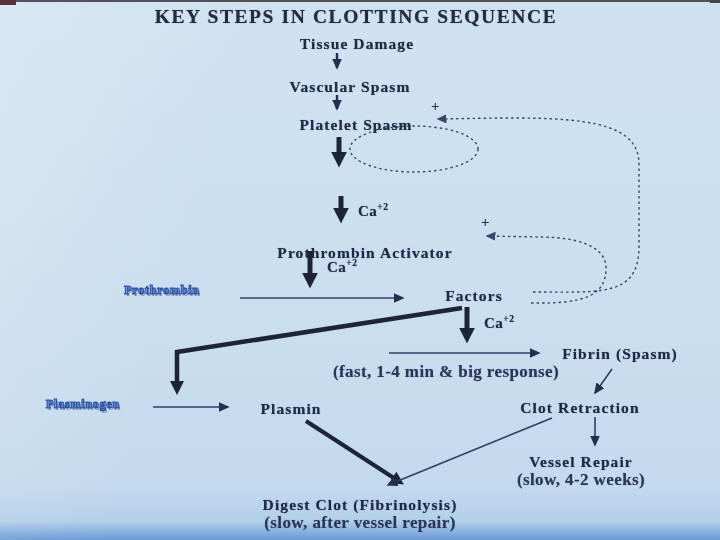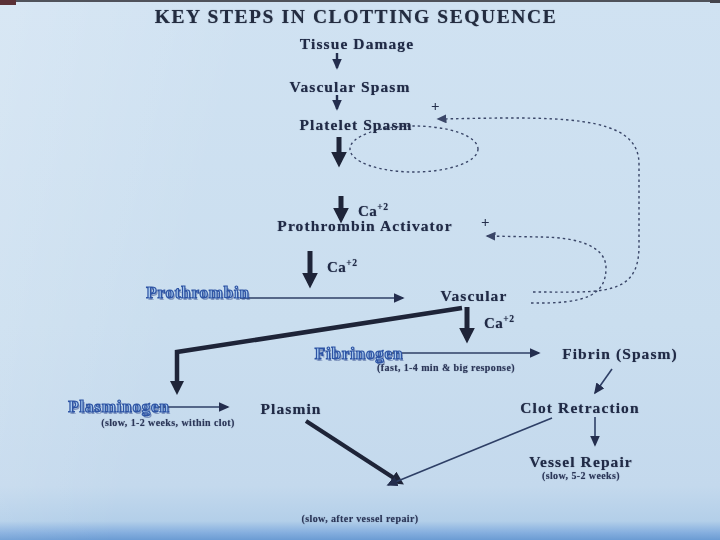--- a/index.html
+++ b/index.html
@@ -11,29 +11,29 @@
       linear-gradient(180deg,#d0e2f2 0%, #cadeef 60%, #c4d9ed 90%, #b3cfe9 96.5%, #86afdf 98.6%, #6b9cd3 100%);
   }
   .top-edge{position:absolute;top:0;left:0;right:0;height:2px;background:#383840;opacity:.85;}
   .corner-dark{position:absolute;top:0;left:0;width:16px;height:5px;background:#5a3136;}
   .corner-dark-r{position:absolute;top:0;right:0;width:10px;height:3px;background:#44444c;}
 
   .node{position:absolute;transform:translateX(-50%);white-space:nowrap;
         font-weight:bold;color:#202a46;text-shadow:0 0 1px rgba(32,42,70,.55);}
   .t15{font-size:15.5px;letter-spacing:1.1px;}
   .note{position:absolute;transform:translateX(-50%);white-space:nowrap;
-        font-weight:bold;font-size:10px;letter-spacing:.4px;color:#2b3658;
+        font-weight:bold;font-size:17px;letter-spacing:.4px;color:#2b3658;
         text-shadow:0 0 1px rgba(43,54,88,.5);}
   .title{position:absolute;transform:translateX(-50%);white-space:nowrap;
          font-weight:bold;font-size:19.5px;letter-spacing:1.6px;color:#232c40;
          text-shadow:0 0 1px rgba(35,44,64,.6);}
   .blueword{position:absolute;transform:translateX(-50%);white-space:nowrap;
-        font-weight:bold;font-size:17px;letter-spacing:.8px;
+        font-weight:bold;font-size:12px;letter-spacing:.8px;
         color:#aaccf0;-webkit-text-stroke:1.2px #2e54a4;
-        text-shadow:1.5px 1.5px 0 rgba(38,62,130,.45);margin-left:36px;}
+        text-shadow:1.5px 1.5px 0 rgba(38,62,130,.45);}
   .ca{position:absolute;white-space:nowrap;font-weight:bold;font-size:15px;
       letter-spacing:.5px;color:#202a46;text-shadow:0 0 1px rgba(32,42,70,.55);}
   .ca sup{font-size:9.5px;}
   .plus{position:absolute;font-weight:bold;font-size:15px;color:#252f4c;}
   svg.arrows{position:absolute;left:0;top:0;}
 </style>
 </head>
 <body>
 
 <div class="photo">
@@ -75,37 +75,36 @@
     <path d="M533,292 C602,292 639,297 639,246 L639,164 C639,113 556,117 438,119" fill="none" stroke="#3a4668" stroke-width="1.4" stroke-dasharray="2.5,3" marker-end="url(#mdot)"></path>
     <path d="M531,303 C586,304 606,295 606,268 C606,240 560,237 540,237 L487,236" fill="none" stroke="#3a4668" stroke-width="1.4" stroke-dasharray="2.5,3" marker-end="url(#mdot)"></path>
     <ellipse cx="414" cy="149" rx="64" ry="23" fill="none" stroke="#3a4668" stroke-width="1.4" stroke-dasharray="2.5,3"></ellipse>
   </svg>
 
   <div class="title" style="left:356px;top:6px">KEY STEPS IN CLOTTING SEQUENCE</div>
 
   <div class="node t15" style="left:357px;top:35px">Tissue Damage</div>
   <div class="node t15" style="left:350px;top:78px">Vascular Spasm</div>
   <div class="node t15" style="left:356px;top:116px">Platelet Spasm</div>
-  <div class="node t15" style="left:365px;top:217px">Prothrombin Activator</div>
+  <div class="node t15" style="left:365px;top:244px">Prothrombin Activator</div>
 
   <div class="blueword" style="left:162px;top:283px">Prothrombin</div>
-  <div class="node t15" style="left:474px;top:287px">Vascular</div>
+  <div class="node t15" style="left:474px;top:287px">Factors</div>
 
-  <div class="blueword" style="left:323px;top:344px">Fibrinogen</div>
   <div class="node t15" style="left:620px;top:345px">Fibrin (Spasm)</div>
   <div class="note" style="left:446px;top:362px">(fast, 1-4 min &amp; big response)</div>
 
   <div class="blueword" style="left:83px;top:397px">Plasminogen</div>
   <div class="node t15" style="left:291px;top:400px">Plasmin</div>
-  <div class="note" style="left:168px;top:417px">(slow, 1-2 weeks, within clot)</div>
 
   <div class="node t15" style="left:580px;top:399px">Clot Retraction</div>
   <div class="node t15" style="left:581px;top:453px">Vessel Repair</div>
-  <div class="note" style="left:581px;top:470px">(slow, 5-2 weeks)</div>
+  <div class="note" style="left:581px;top:470px">(slow, 4-2 weeks)</div>
 
+  <div class="node t15" style="left:360px;top:496px">Digest Clot (Fibrinolysis)</div>
   <div class="note" style="left:360px;top:513px">(slow, after vessel repair)</div>
 
   <div class="ca" style="left:358px;top:202px">
     <span>Ca</span><sup>+2</sup>
   </div>
   <div class="ca" style="left:327px;top:258px">
     <span>Ca</span><sup>+2</sup>
   </div>
   <div class="ca" style="left:484px;top:314px">
     <span>Ca</span><sup>+2</sup>

